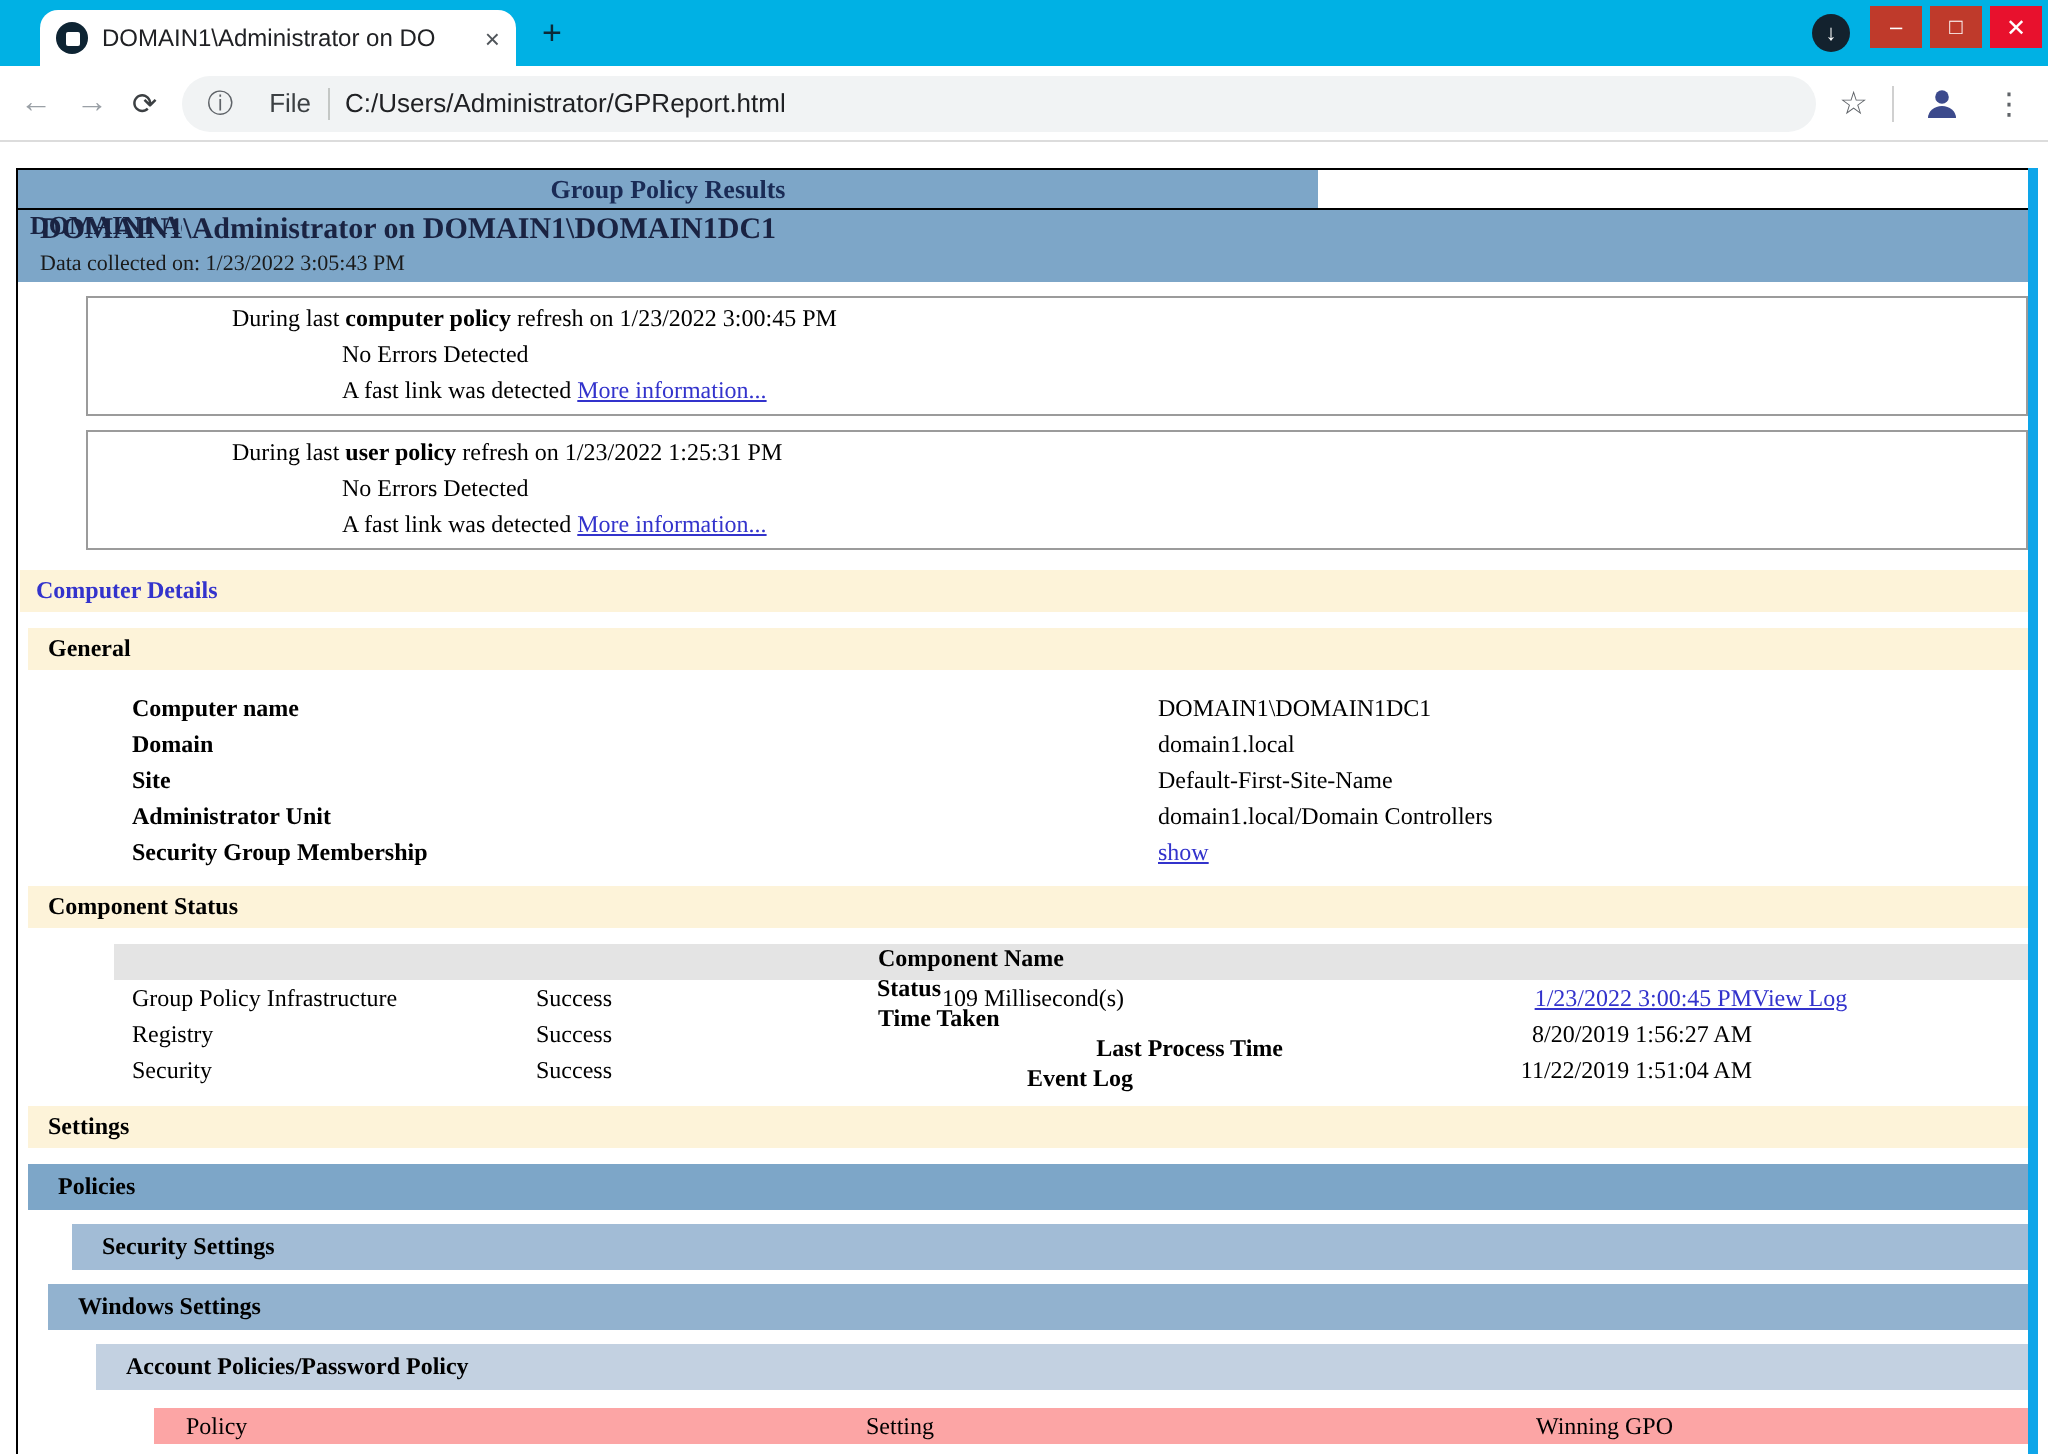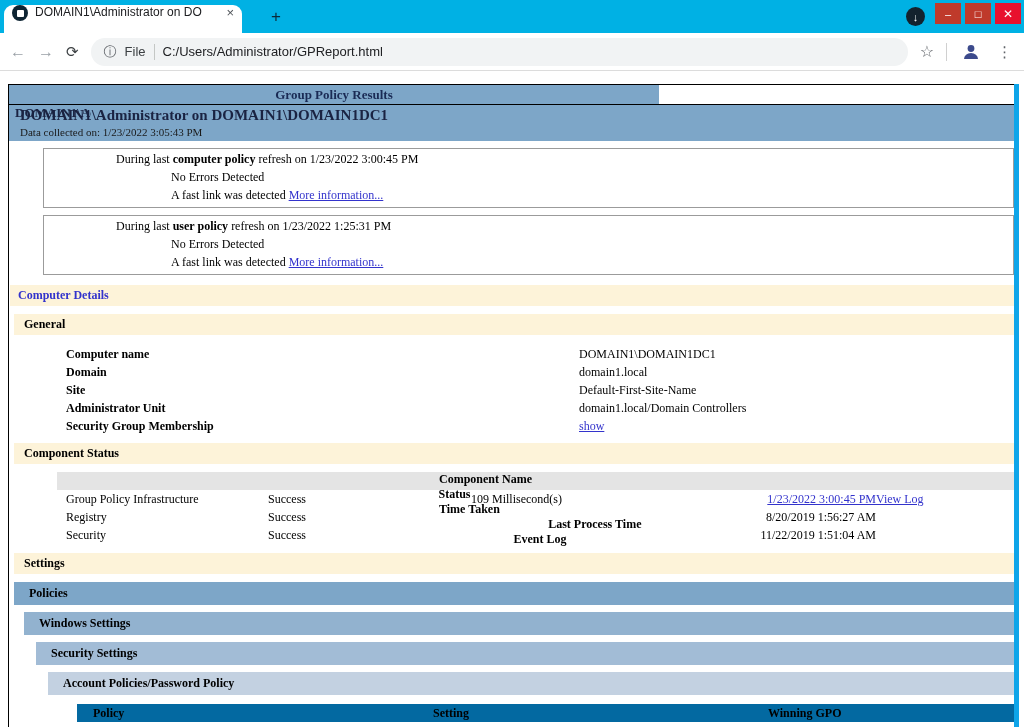--- a/index.html
+++ b/index.html
@@ -5,22 +5,22 @@
   * { box-sizing: content-box; }
   html,body { margin:0; padding:0; }
   body {
     width:1024px; height:727px; overflow:hidden; background:#fff;
     font-family:"Liberation Sans", sans-serif;
   }
 
   
   .titlebar { height:33px; background:#00b1e4; position:relative; }
   .tab {
-    position:absolute; left:4px; top:5px; width:222px; height:28px;
-    background:#fff; border-radius:9px 9px 0 0; display:flex; 
+    position:absolute; left:20px; top:5px; width:222px; height:28px;
+    background:#fff; border-radius:9px 9px 0 0; display:flex; align-items:center;
     gap:7px; padding:0 8px;
   }
   .favicon {
     width:16px; height:16px; border-radius:50%; background:#0e2433;
     display:flex; align-items:center; justify-content:center; flex:none;
   }
   .favicon::after { content:""; width:7px; height:7px; background:#fff; border-radius:1px; }
   .tab-title { flex:1; font-size:12px; color:#202124; white-space:nowrap; overflow:hidden; }
   .tab-close { font-size:13px; color:#50555a; flex:none; cursor:default; }
   .new-tab { position:absolute; left:266px; top:7px; font-size:17px; color:#0b2a38; width:20px; text-align:center; }
@@ -38,21 +38,21 @@
     height:37px; background:#fff; border-bottom:1px solid #dcdcdc;
     display:flex; align-items:center; padding:0 10px; gap:12px; color:#5f6368;
   }
   .nav-btn { font-size:16px; color:#9aa0a6; }
   .nav-reload { color:#3c4043; font-size:15px; }
   .omnibox {
     flex:1; height:28px; background:#f1f3f4; border-radius:14px;
     display:flex; align-items:center; gap:8px; padding:0 13px; font-size:13px; color:#202124;
   }
   .info-icon { font-size:13px; color:#5f6368; }
-  .file-label { color:#3c4043; }
+  .file-label { color:#3c4043;margin-left:10px; }
   .omni-sep { width:1px; height:16px; background:#c4c7c5; }
   .url { color:#202124; }
   .star { font-size:16px; color:#5f6368; }
   .nav-sep { width:1px; height:18px; background:#d0d0d0; }
   .avatar { width:24px; height:24px; display:flex; align-items:center; justify-content:center; }
   .menu-dots { font-size:15px; color:#5f6368; padding:0 2px; }
 
   
   .page { height:656px; padding-top:13px; background:#fff; font-family:"Liberation Serif", serif; }
   .report {
@@ -96,21 +96,21 @@
   .c3 { width:202px; flex:none; } .c4 { width:203px; flex:none;text-align:right; } .c5 { flex:1; }
 
   .tree-band { font-weight:bold; font-size:12px; line-height:13px; padding:5px 0 5px 15px; margin-top:7px; }
   .tp { margin-left:5px; background:#7da6c8; margin-top:8px; }
   .tw { margin-left:15px; background:#92b2cf; }
   .ts { margin-left:27px; background:#a2bcd6; }
   .ta { margin-left:39px; background:#c3d1e1; }
 
   .ptable { margin:9px 0 0 68px; font-size:12px; }
   .prow { display:flex; height:18px; align-items:center; padding-left:16px; }
-  .phead { background:#0369a1; font-weight:bold; }
+  .phead { background:#fca5a5; font-weight:normal; }
   .pdata { margin-top:4px; }
   .p1 { width:340px; flex:none; } .p2 { width:335px; flex:none; } .p3 { flex:1; }
 </style>
 </head>
 <body>
 
 <div class="titlebar">
   <div class="tab">
     <span class="favicon"></span>
     <span class="tab-title">DOMAIN1\Administrator on DO</span>
@@ -234,22 +234,22 @@
         <span class="c2">Success</span>
         <span class="c3"></span>
         <span class="c4">11/22/2019 1:51:04 AM</span>
         <span class="c5"></span>
       </div>
     </div>
 
     <div class="band band-plain band-settings">Settings</div>
 
     <div class="tree-band tp">Policies</div>
+    <div class="tree-band ts">Security Settings</div>
     <div class="tree-band tw">Windows Settings</div>
-    <div class="tree-band ts">Security Settings</div>
     <div class="tree-band ta">Account Policies/Password Policy</div>
 
     <div class="ptable">
       <div class="prow phead">
         <span class="p1">Policy</span>
         <span class="p2">Setting</span>
         <span class="p3">Winning GPO</span>
       </div>
       <div class="prow pdata">
         

